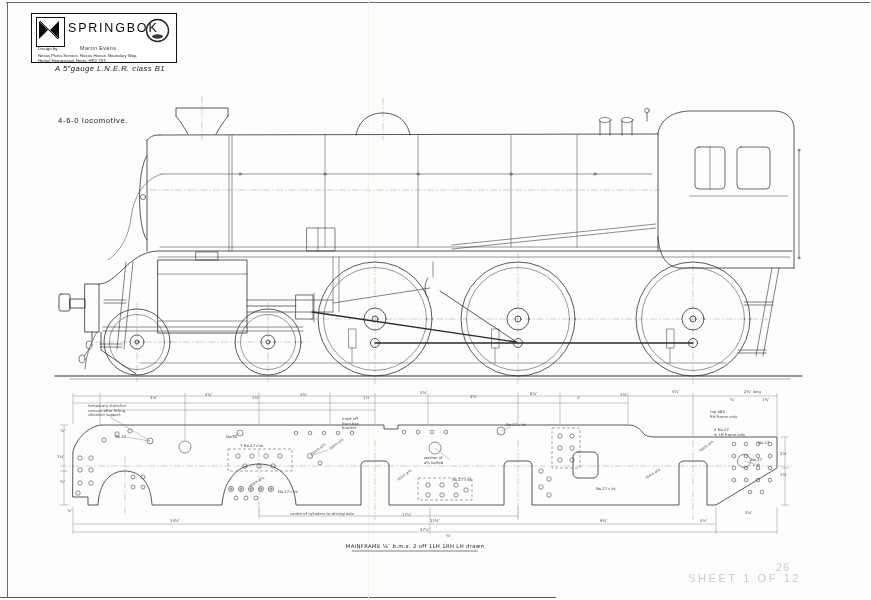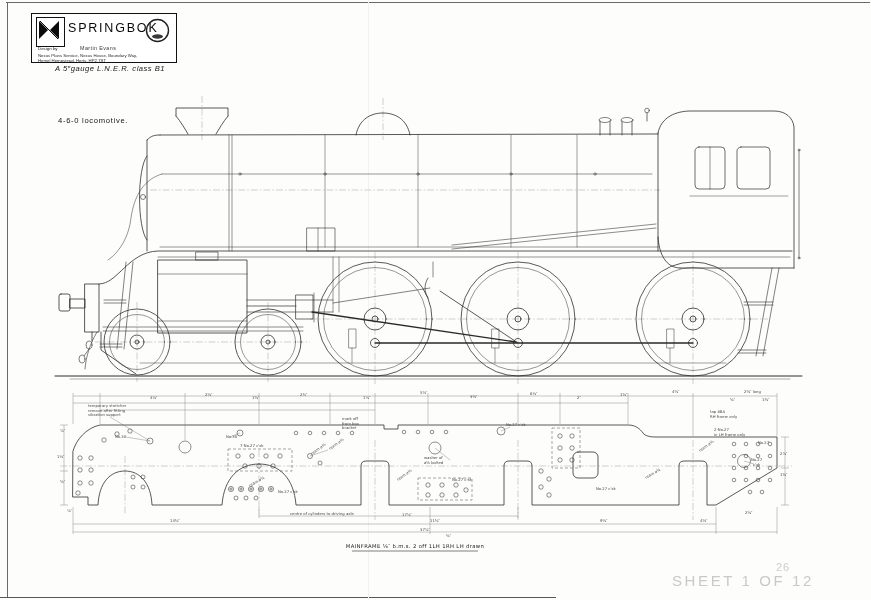--- a/index.html
+++ b/index.html
@@ -18,21 +18,21 @@
   .brand{left:36px;top:7px;font-size:12.5px;letter-spacing:1.8px;color:#080808;}
   .stamp{left:113px;top:4px;width:25px;height:25px;}
   .design-by{left:6px;top:32px;font-size:4.4px;color:#222;}
   .designer{left:48px;top:30.5px;font-size:5.4px;color:#3a3a3a;letter-spacing:.4px;}
   .addr1{left:6px;top:38.5px;font-size:4.3px;color:#2a2a2a;white-space:nowrap;}
   .addr2{left:6px;top:43.8px;font-size:4.3px;color:#2a2a2a;white-space:nowrap;}
   
   .cap1{left:55px;top:64px;font-size:7.6px;letter-spacing:.5px;color:#151515;font-style:italic;}
   .cap2{left:58px;top:74.5px;font-size:7.6px;letter-spacing:.7px;color:#151515;margin-top:41px;}
   
-  .sheet-label{left:672px;top:572px;font-size:15px;letter-spacing:2.6px;color:#c9c9c9;}
+  .sheet-label{left:688px;top:572px;font-size:11px;letter-spacing:2.6px;color:#c9c9c9;}
   .page-number{left:776px;top:561px;font-size:11px;letter-spacing:1px;color:#cdcdcd;}
   
   svg{position:absolute;left:0;top:0;}
   .ink{stroke:#2e2e2e;fill:none;stroke-width:.8;stroke-linecap:round;stroke-linejoin:round;}
   .thick{stroke:#2a2a2a;fill:none;stroke-width:1.4;}
   .dim{stroke:#6f6f6f;fill:none;stroke-width:.4;}
   .chain{stroke:#9a9a9a;fill:none;stroke-width:.45;stroke-dasharray:7 2 1.6 2;}
   .dash{stroke:#4c4c4c;fill:none;stroke-width:.5;stroke-dasharray:3 2;}
   .hole{stroke:#333;fill:none;stroke-width:.55;}
   .anno{font-family:"DejaVu Sans",sans-serif;font-size:3.8px;fill:#474747;}

